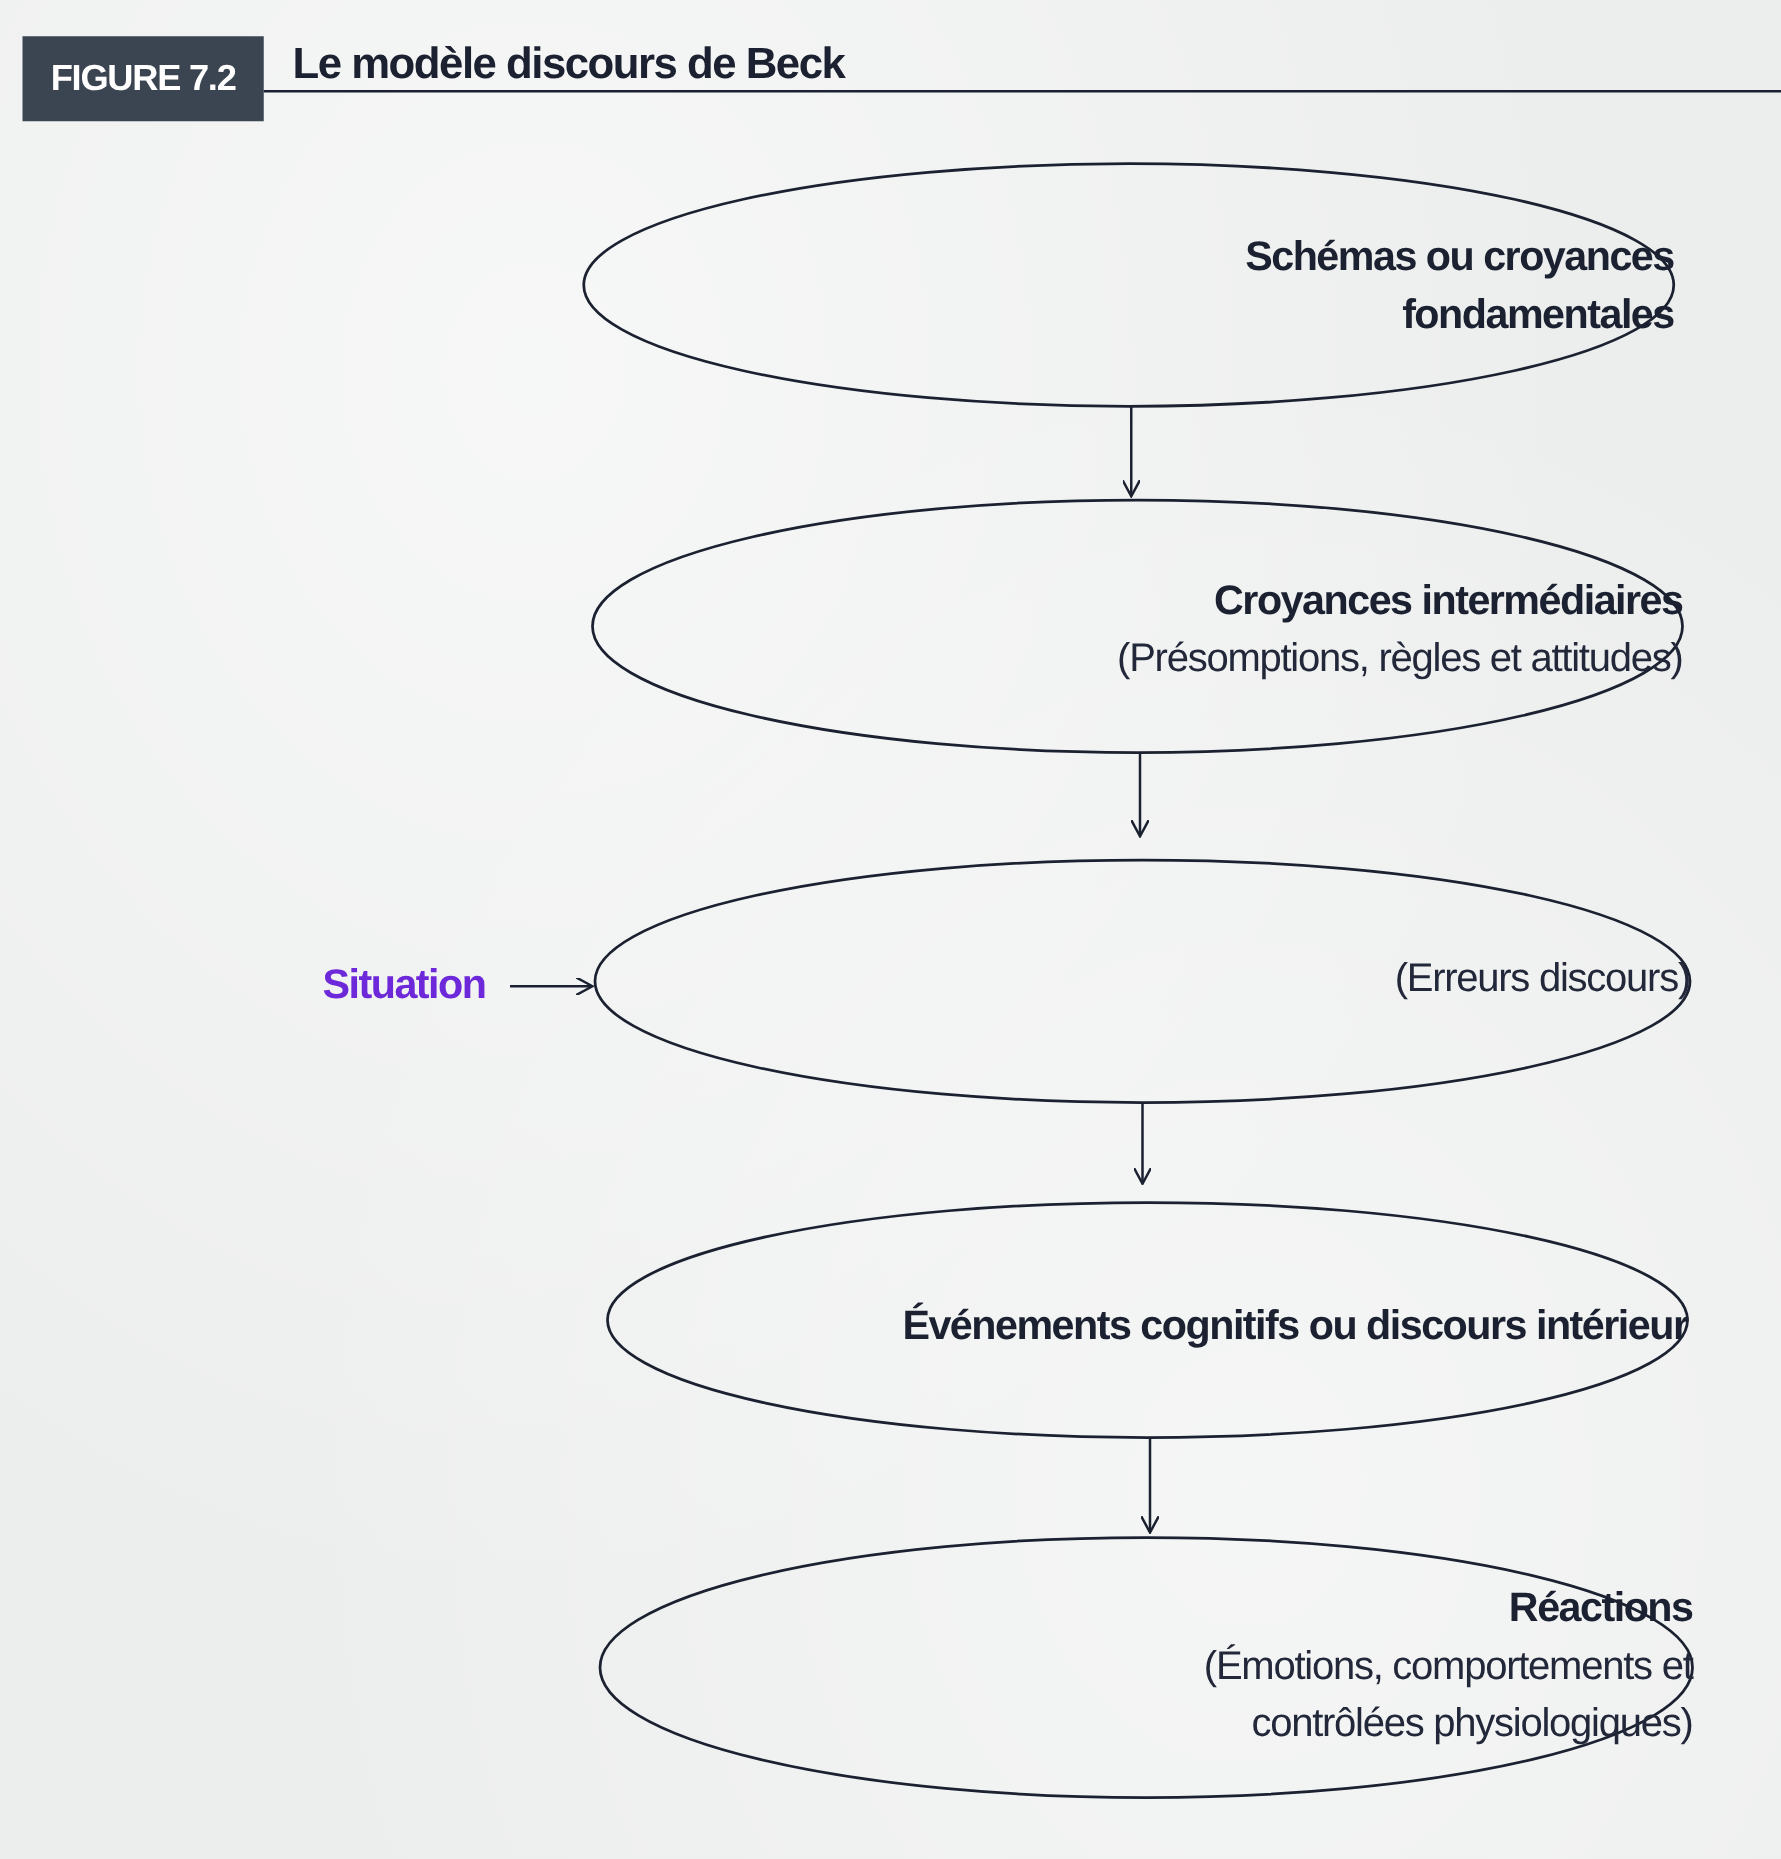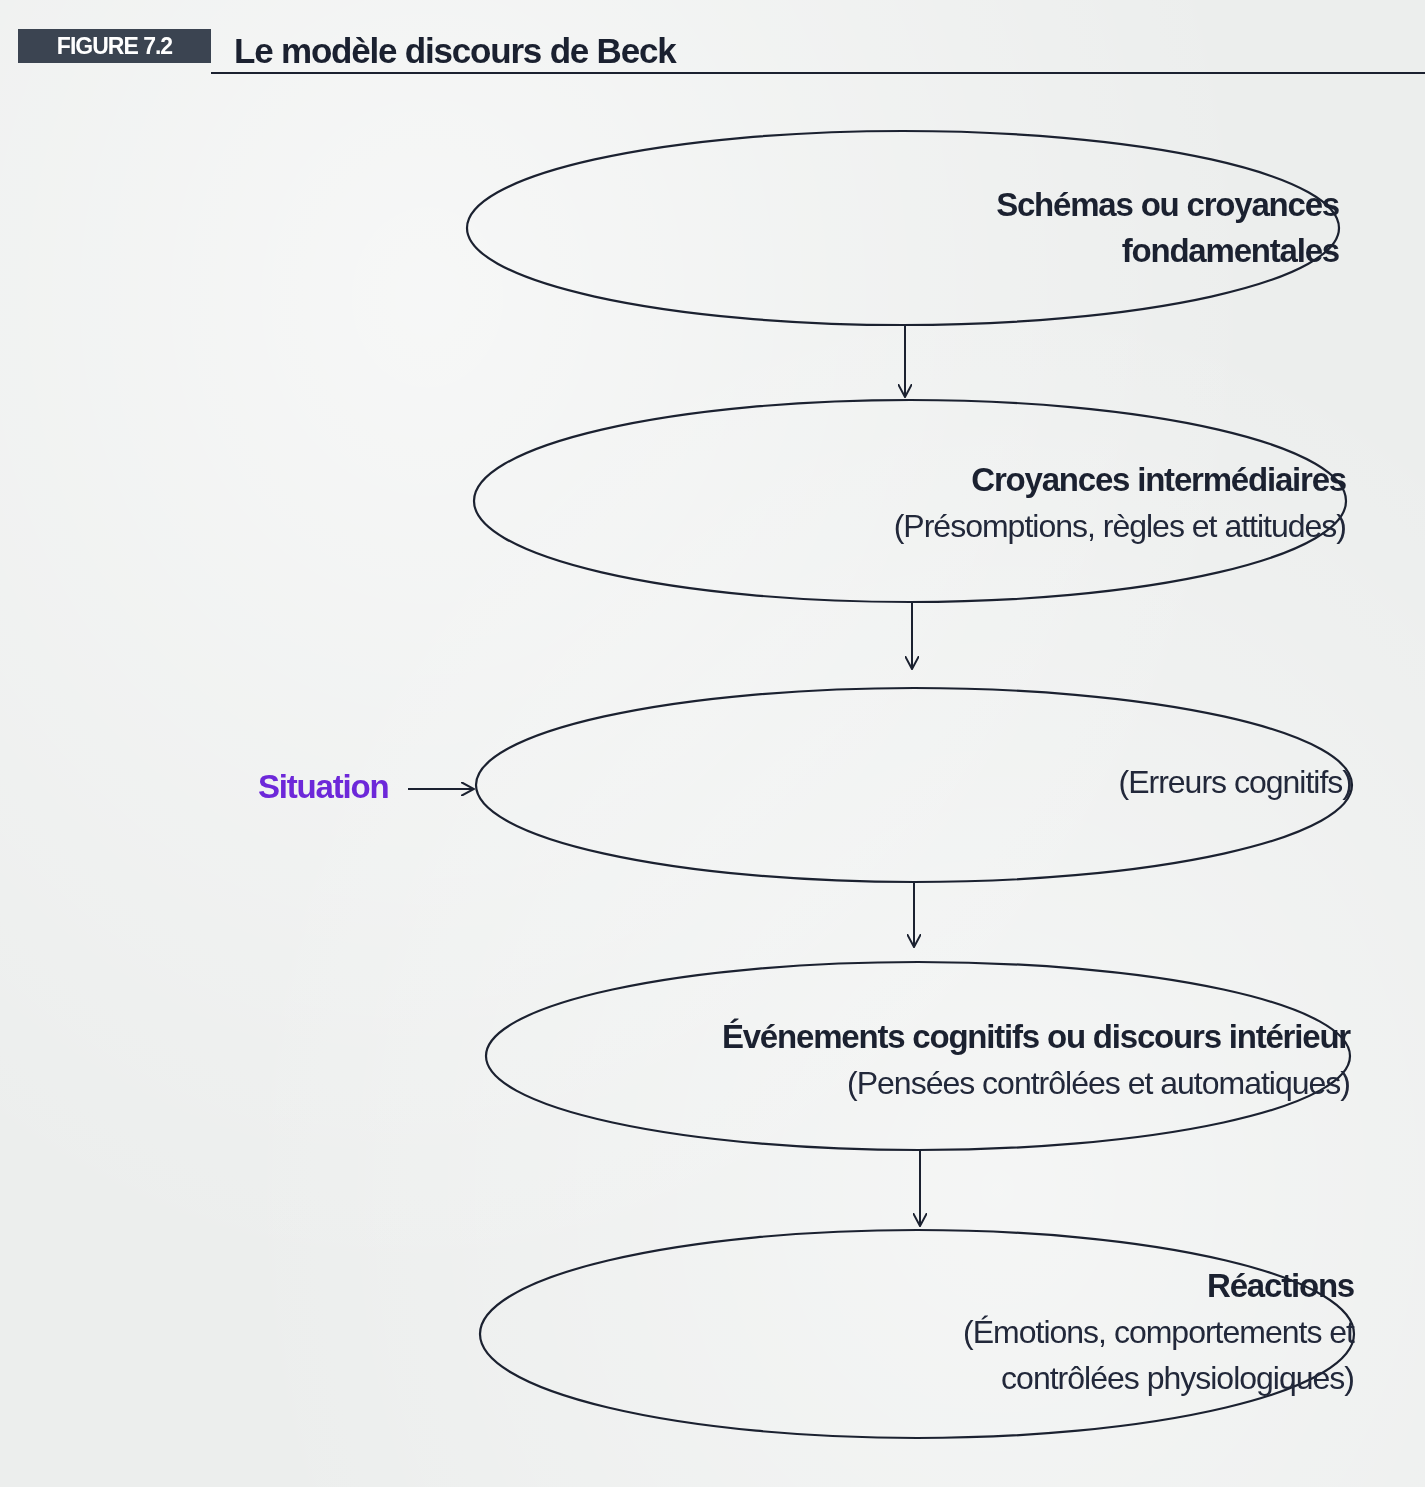--- a/index.html
+++ b/index.html
@@ -14,23 +14,23 @@
     position: absolute; left: 0; top: 0; width: 1425px; height: 1487px;
     background:
       radial-gradient(ellipse at 30% 20%, rgba(255,255,255,0.55), rgba(255,255,255,0) 60%),
       radial-gradient(ellipse at 70% 80%, rgba(255,255,255,0.45), rgba(255,255,255,0) 55%),
       #eceeed;
   }
   .header {
     position: absolute; left: 18px; top: 29px; height: 50px; width: 1407px;
   }
   .fig-badge {
-    position: absolute; left: 0; top: 0; height: 34px; width: 193px;
+    position: absolute; left: 0; top: 0; height: 68px; width: 193px;
     background: #3b4451;
-    color: #ffffff; font-weight: bold; font-size: 23px;
+    color: #ffffff; font-weight: bold; font-size: 29px;
     display: flex; align-items: center; justify-content: center;
     letter-spacing: -1px;
     font-family: "Liberation Sans Narrow", "Liberation Sans", sans-serif;
   }
   .fig-title {
     position: absolute; left: 216px; top: 0px; height: 48px;
     font-weight: bold; font-size: 35px; color: #1b2130;
     letter-spacing: -1.2px; line-height: 44px;
   }
   .rule {
@@ -85,26 +85,25 @@
   <div class="node-title">Schémas ou croyances</div>
   <div class="node-title">fondamentales</div>
 </div>
 
 <div class="node-text" style="left:474px; top:455px; width:872px; height:96px;">
   <div class="node-title">Croyances intermédiaires</div>
   <div class="node-sub">(Présomptions, règles et attitudes)</div>
 </div>
 
 <div class="node-text" style="left:476px; top:734px; width:876px; height:96px;">
-  <div class="node-sub">(Erreurs cognitifs)</div>
+  <div class="node-sub">(Erreurs discours)</div>
 </div>
 
 <div class="node-text" style="left:486px; top:1012px; width:864px; height:96px;">
   <div class="node-title">Événements cognitifs ou discours intérieur</div>
-  <div class="node-sub">(Pensées contrôlées et automatiques)</div>
 </div>
 
 <div class="node-text" style="left:480px; top:1260px; width:874px; height:144px;">
   <div class="node-title">Réactions</div>
   <div class="node-sub">(Émotions, comportements et</div>
   <div class="node-sub">contrôlées physiologiques)</div>
 </div>
 
 <div class="side-label">Situation</div>
 

